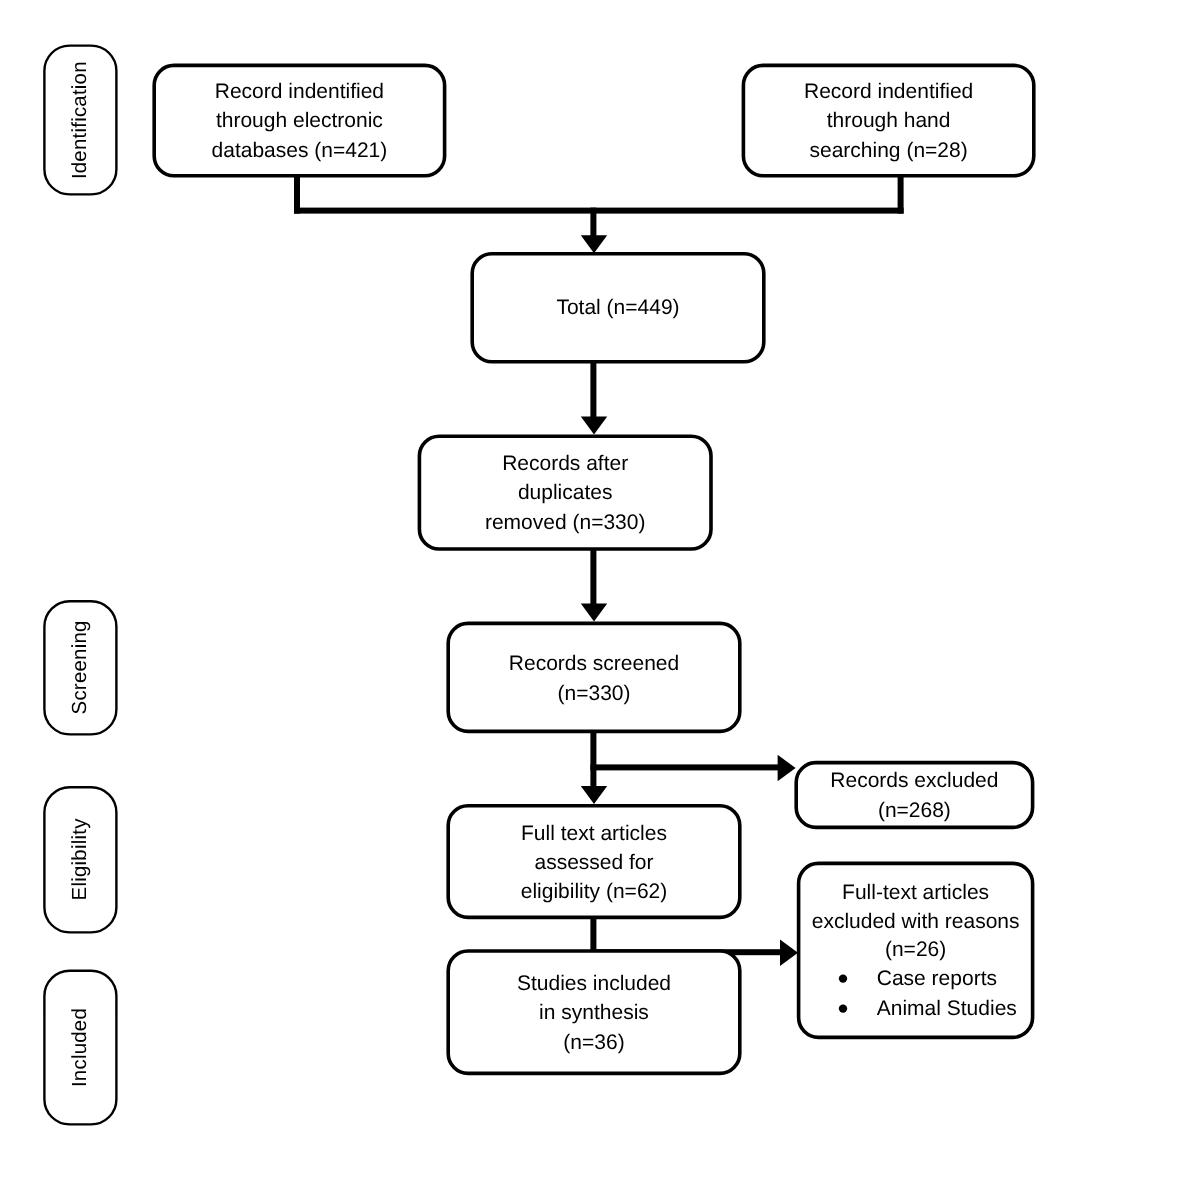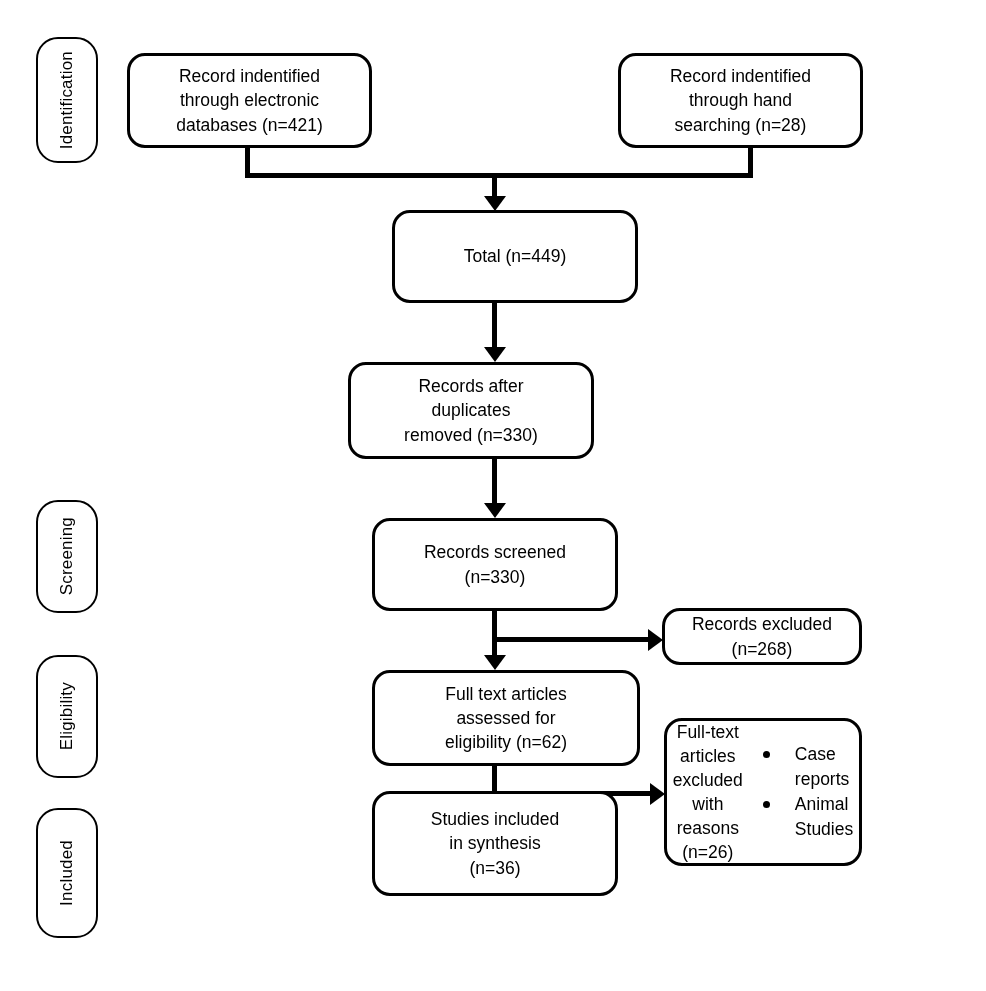--- a/index.html
+++ b/index.html
@@ -82,21 +82,21 @@
     position: absolute;
     width: 0;
     height: 0;
     border-top: 11px solid transparent;
     border-bottom: 11px solid transparent;
     border-left: 15px solid #000000;
     z-index: 2;
   }
   
   .reasons-box {
-    flex-direction: row;
+    flex-direction: column;
     justify-content: center;
     padding: 6px 8px;
   }
   .reasons-head {
     white-space: pre-line;
     text-align: center;
   }
   .reasons-list {
     list-style: none;
     margin: 0;
@@ -183,26 +183,26 @@
     <span class="txt">Records after
 duplicates
 removed (n=330)</span>
   </div>
 
   <div class="node" style="left:372px; top:518px; width:246px; height:93px;">
     <span class="txt">Records screened
 (n=330)</span>
   </div>
 
-  <div class="node" style="left:662px; top:608px; width:200px; height:57px;">
+  <div class="node" style="left:662px; top:634px; width:200px; height:57px;">
     <span class="txt">Records excluded
 (n=268)</span>
   </div>
 
-  <div class="node" style="left:372px; top:670px; width:268px; height:96px;">
+  <div class="node" style="left:372px; top:670px; width:246px; height:96px;">
     <span class="txt">Full text articles
 assessed for
 eligibility (n=62)</span>
   </div>
 
   <div class="node reasons-box" style="left:664px; top:718px; width:198px; height:148px;">
     <span class="reasons-head">Full-text articles
 excluded with reasons
 (n=26)</span>
     <ul class="reasons-list">

